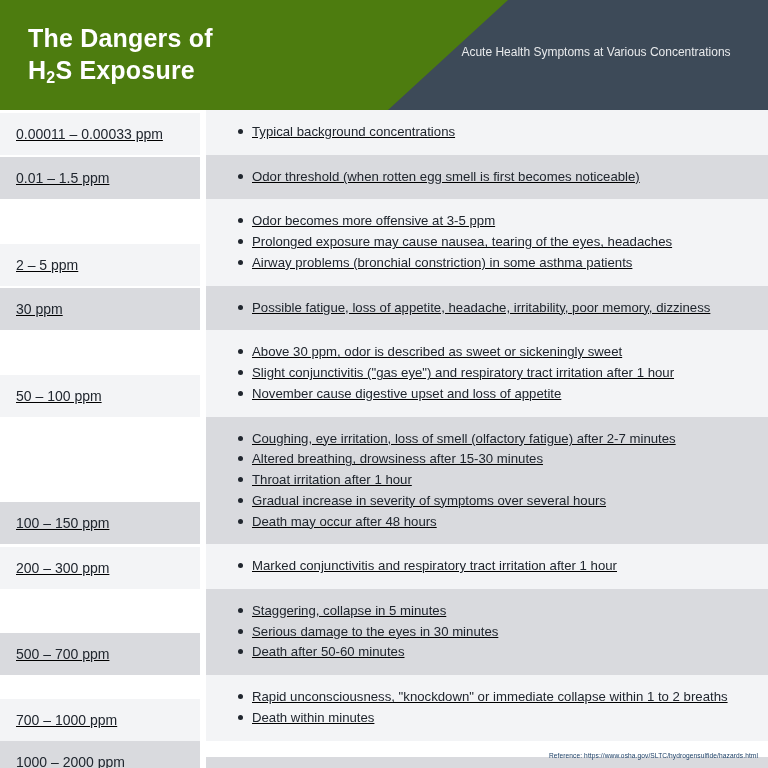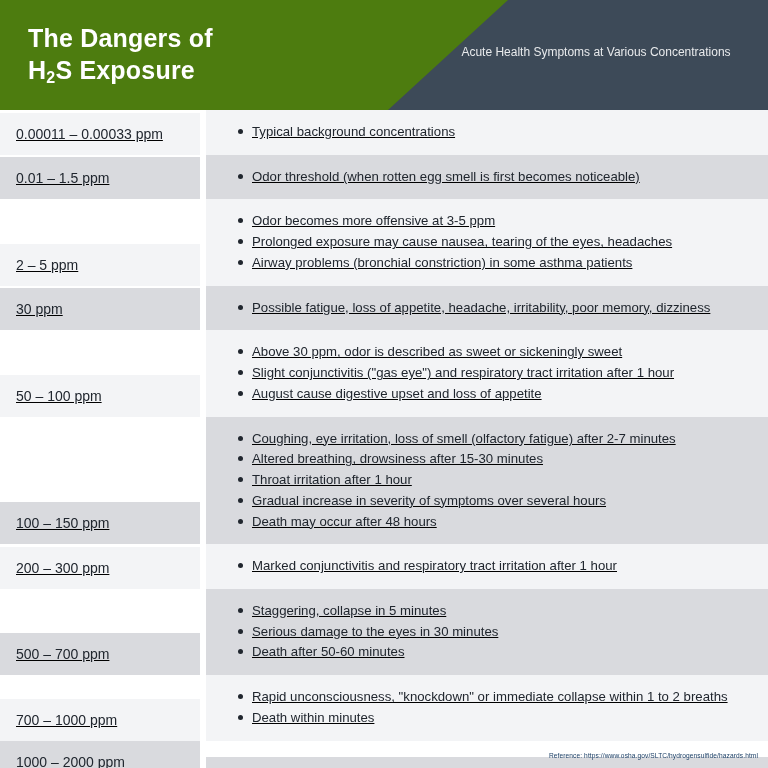--- a/index.html
+++ b/index.html
@@ -259,21 +259,21 @@
         </ul>
       </div>
     </div>
     <div class="row light">
       <div class="conc">50 – 100 ppm</div>
       <div class="divider"></div>
       <div class="sym">
         <ul>
           <li>Above 30 ppm, odor is described as sweet or sickeningly sweet</li>
           <li>Slight conjunctivitis ("gas eye") and respiratory tract irritation after 1 hour</li>
-          <li>August cause digestive upset and loss of appetite</li>
+          <li>November cause digestive upset and loss of appetite</li>
         </ul>
       </div>
     </div>
     <div class="row dark">
       <div class="conc">100 – 150 ppm</div>
       <div class="divider"></div>
       <div class="sym">
         <ul>
           <li>Coughing, eye irritation, loss of smell (olfactory fatigue) after 2-7 minutes</li>
           <li>Altered breathing, drowsiness after 15-30 minutes</li>

